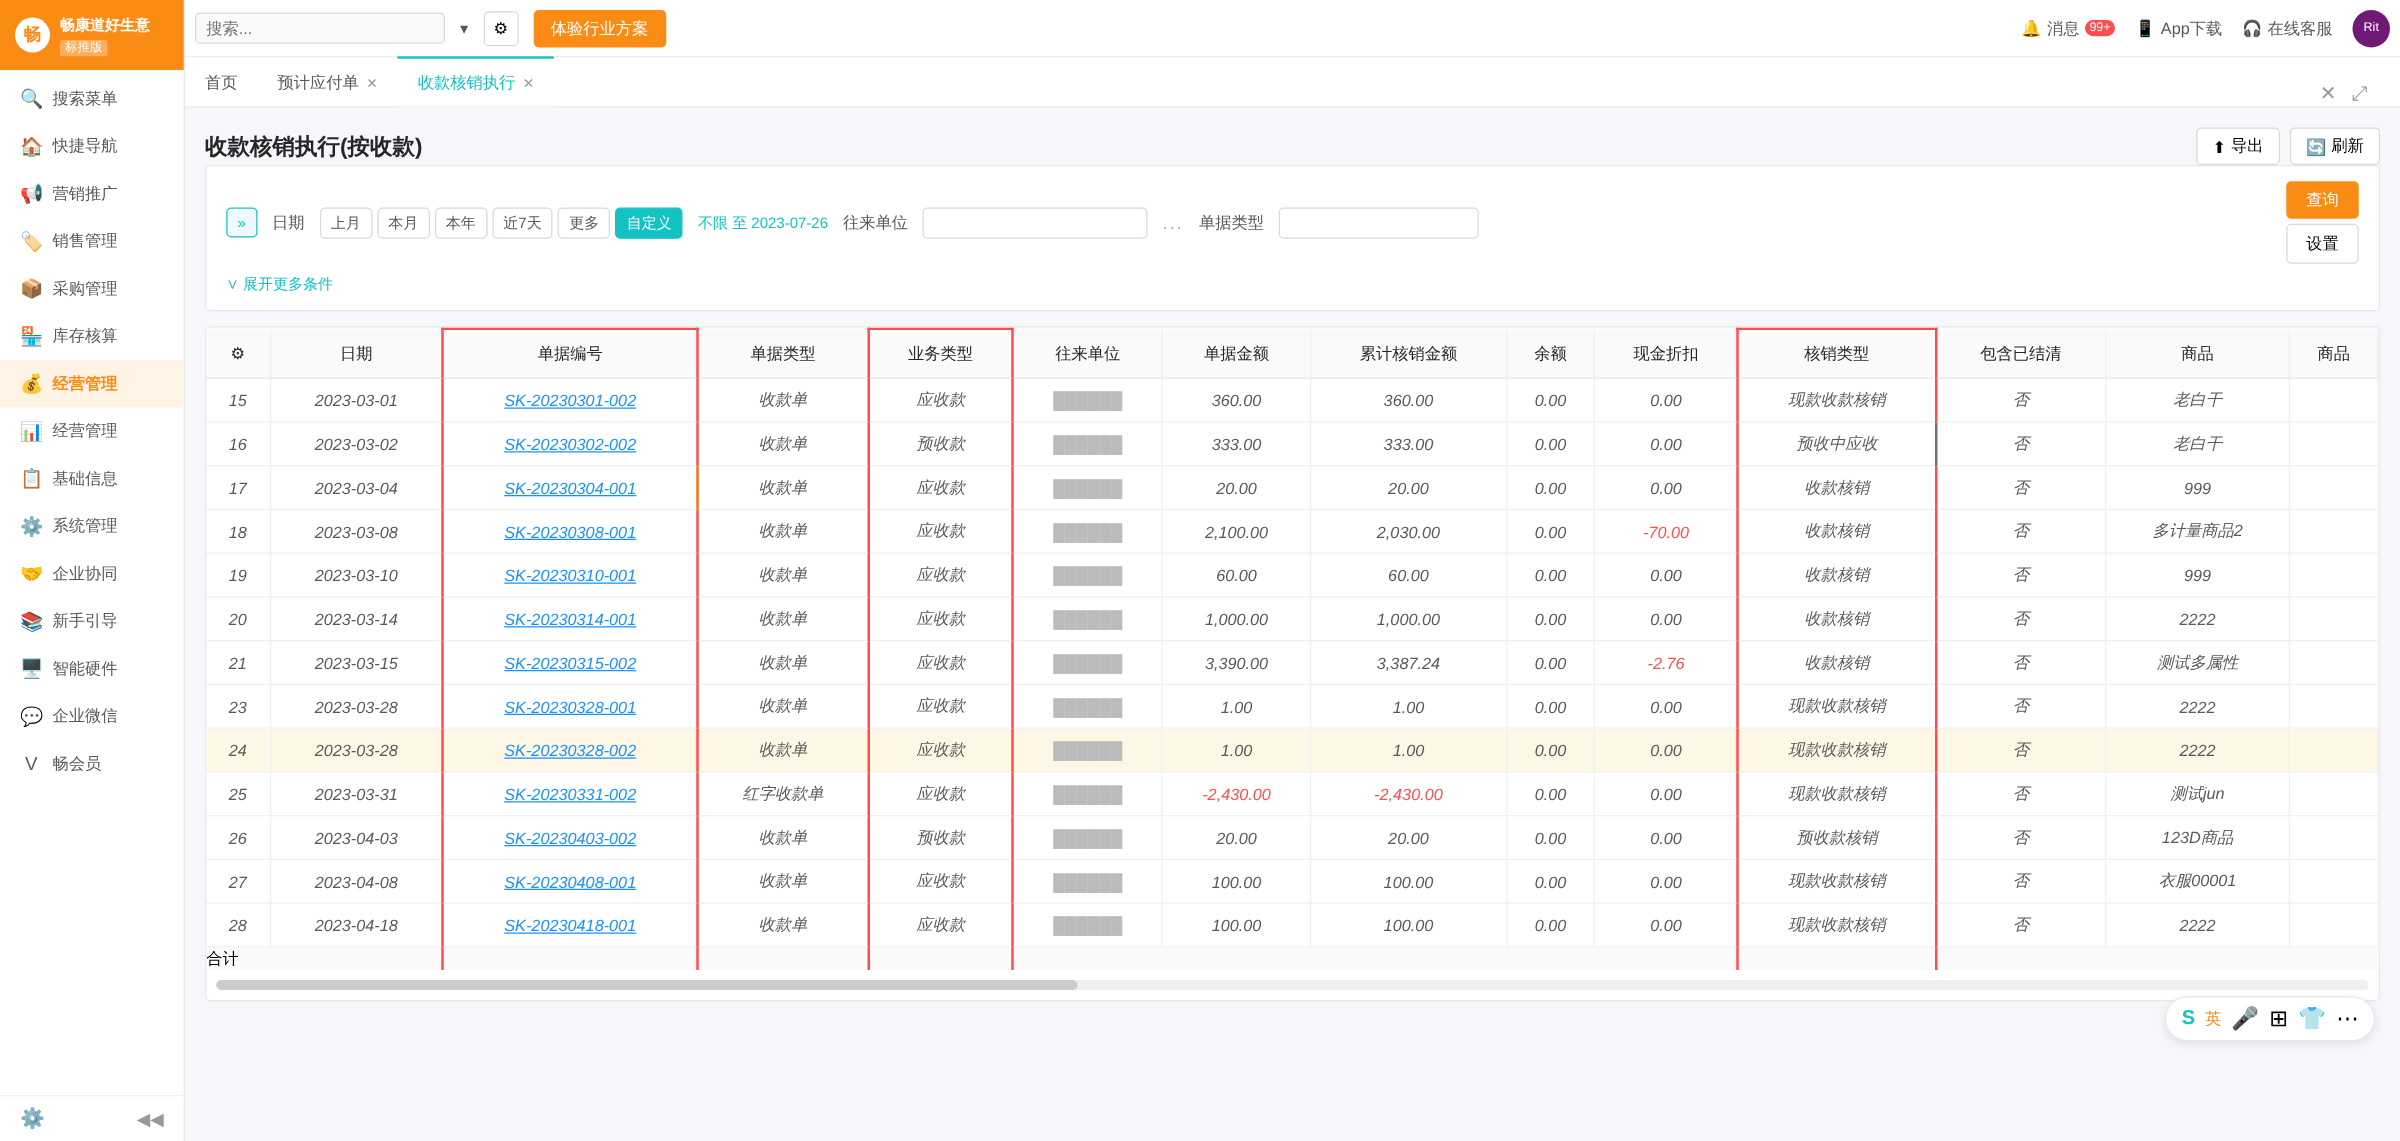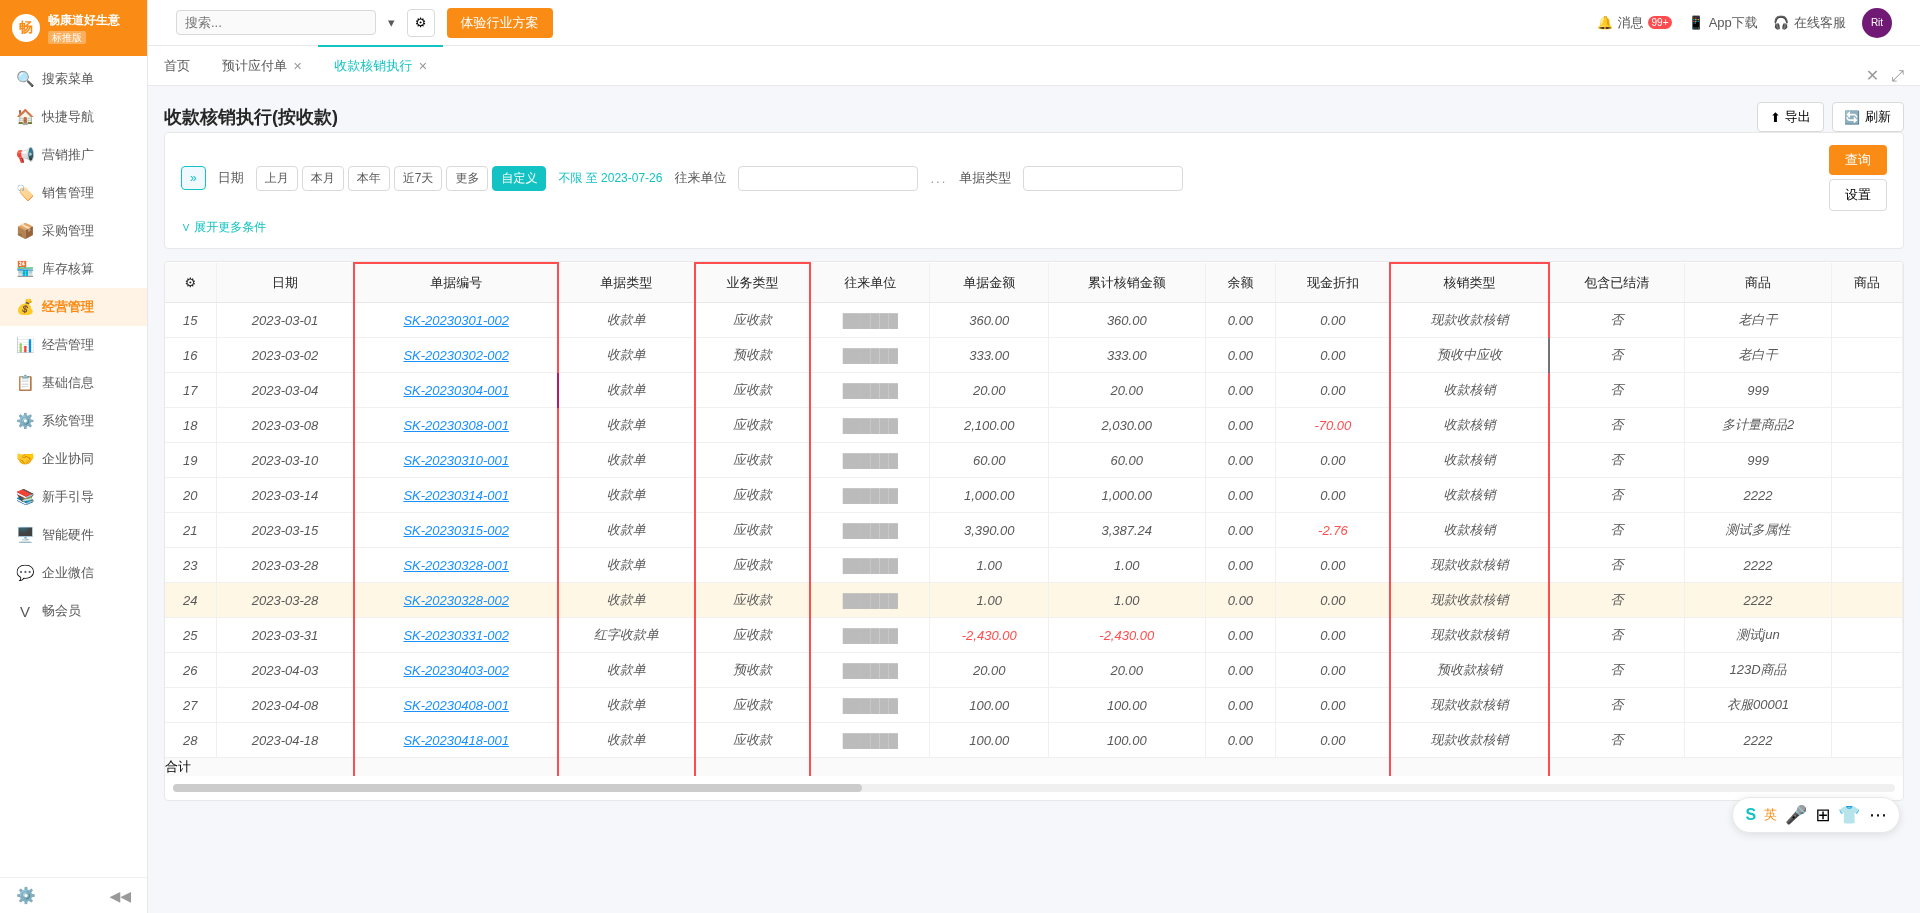--- a/index.html
+++ b/index.html
@@ -52,21 +52,21 @@
     
     .main { flex: 1; display: flex; flex-direction: column; overflow: hidden; }
 
     
     .topbar {
       height: 46px;
       background: #fff;
       border-bottom: 1px solid #e8e8e8;
       display: flex;
       align-items: center;
-      padding: 0 28px;
+      padding: 0 8px;
       gap: 12px;
     }
     .topbar-search {
       flex: 0 0 200px;
       border: 1px solid #d9d9d9;
       border-radius: 4px;
       padding: 4px 8px;
       color: #bbb;
       background: #fafafa;
     }
@@ -88,21 +88,21 @@
     .topbar-right-item { display: flex; align-items: center; gap: 4px; cursor: pointer; color: #595959; }
     .badge { background: #ff4d4f; color: #fff; font-size: 10px; padding: 1px 4px; border-radius: 8px; }
 
     
     .tabs {
       height: 40px;
       background: #fff;
       border-bottom: 1px solid #e8e8e8;
       display: flex;
       align-items: flex-end;
-      padding: 0 0 0 0;
+      padding: 0 10px 0 0;
       justify-content: center;
     }
     .tab {
       padding: 8px 16px;
       cursor: pointer;
       color: #595959;
       border-top: 2px solid transparent;
       display: flex; align-items: center; gap: 6px;
       height: 40px;
     }
@@ -427,21 +427,21 @@
       <td>0.00</td>
       <td class="">0.00</td>
       <td style="border-left:2px solid #ff4d4f;border-right:2px solid #737373;">预收中应收</td>
       <td>否</td>
       <td>老白干</td>
       <td></td>
     </tr>
             <tr>
       <td>17</td>
       <td>2023-03-04</td>
-      <td style="border-left:2px solid #ff4d4f;border-right:2px solid #be185d;"><a class="link-cell">SK-20230304-001</a></td>
+      <td style="border-left:2px solid #ff4d4f;border-right:2px solid #f97316;"><a class="link-cell">SK-20230304-001</a></td>
       <td>收款单</td>
       <td style="border-left:2px solid #ff4d4f;border-right:2px solid #ff4d4f;">应收款</td>
       <td style="color:#bbb;">██████</td>
       <td class="">20.00</td>
       <td class="">20.00</td>
       <td>0.00</td>
       <td class="">0.00</td>
       <td style="border-left:2px solid #ff4d4f;border-right:2px solid #ff4d4f;">收款核销</td>
       <td>否</td>
       <td>999</td>

